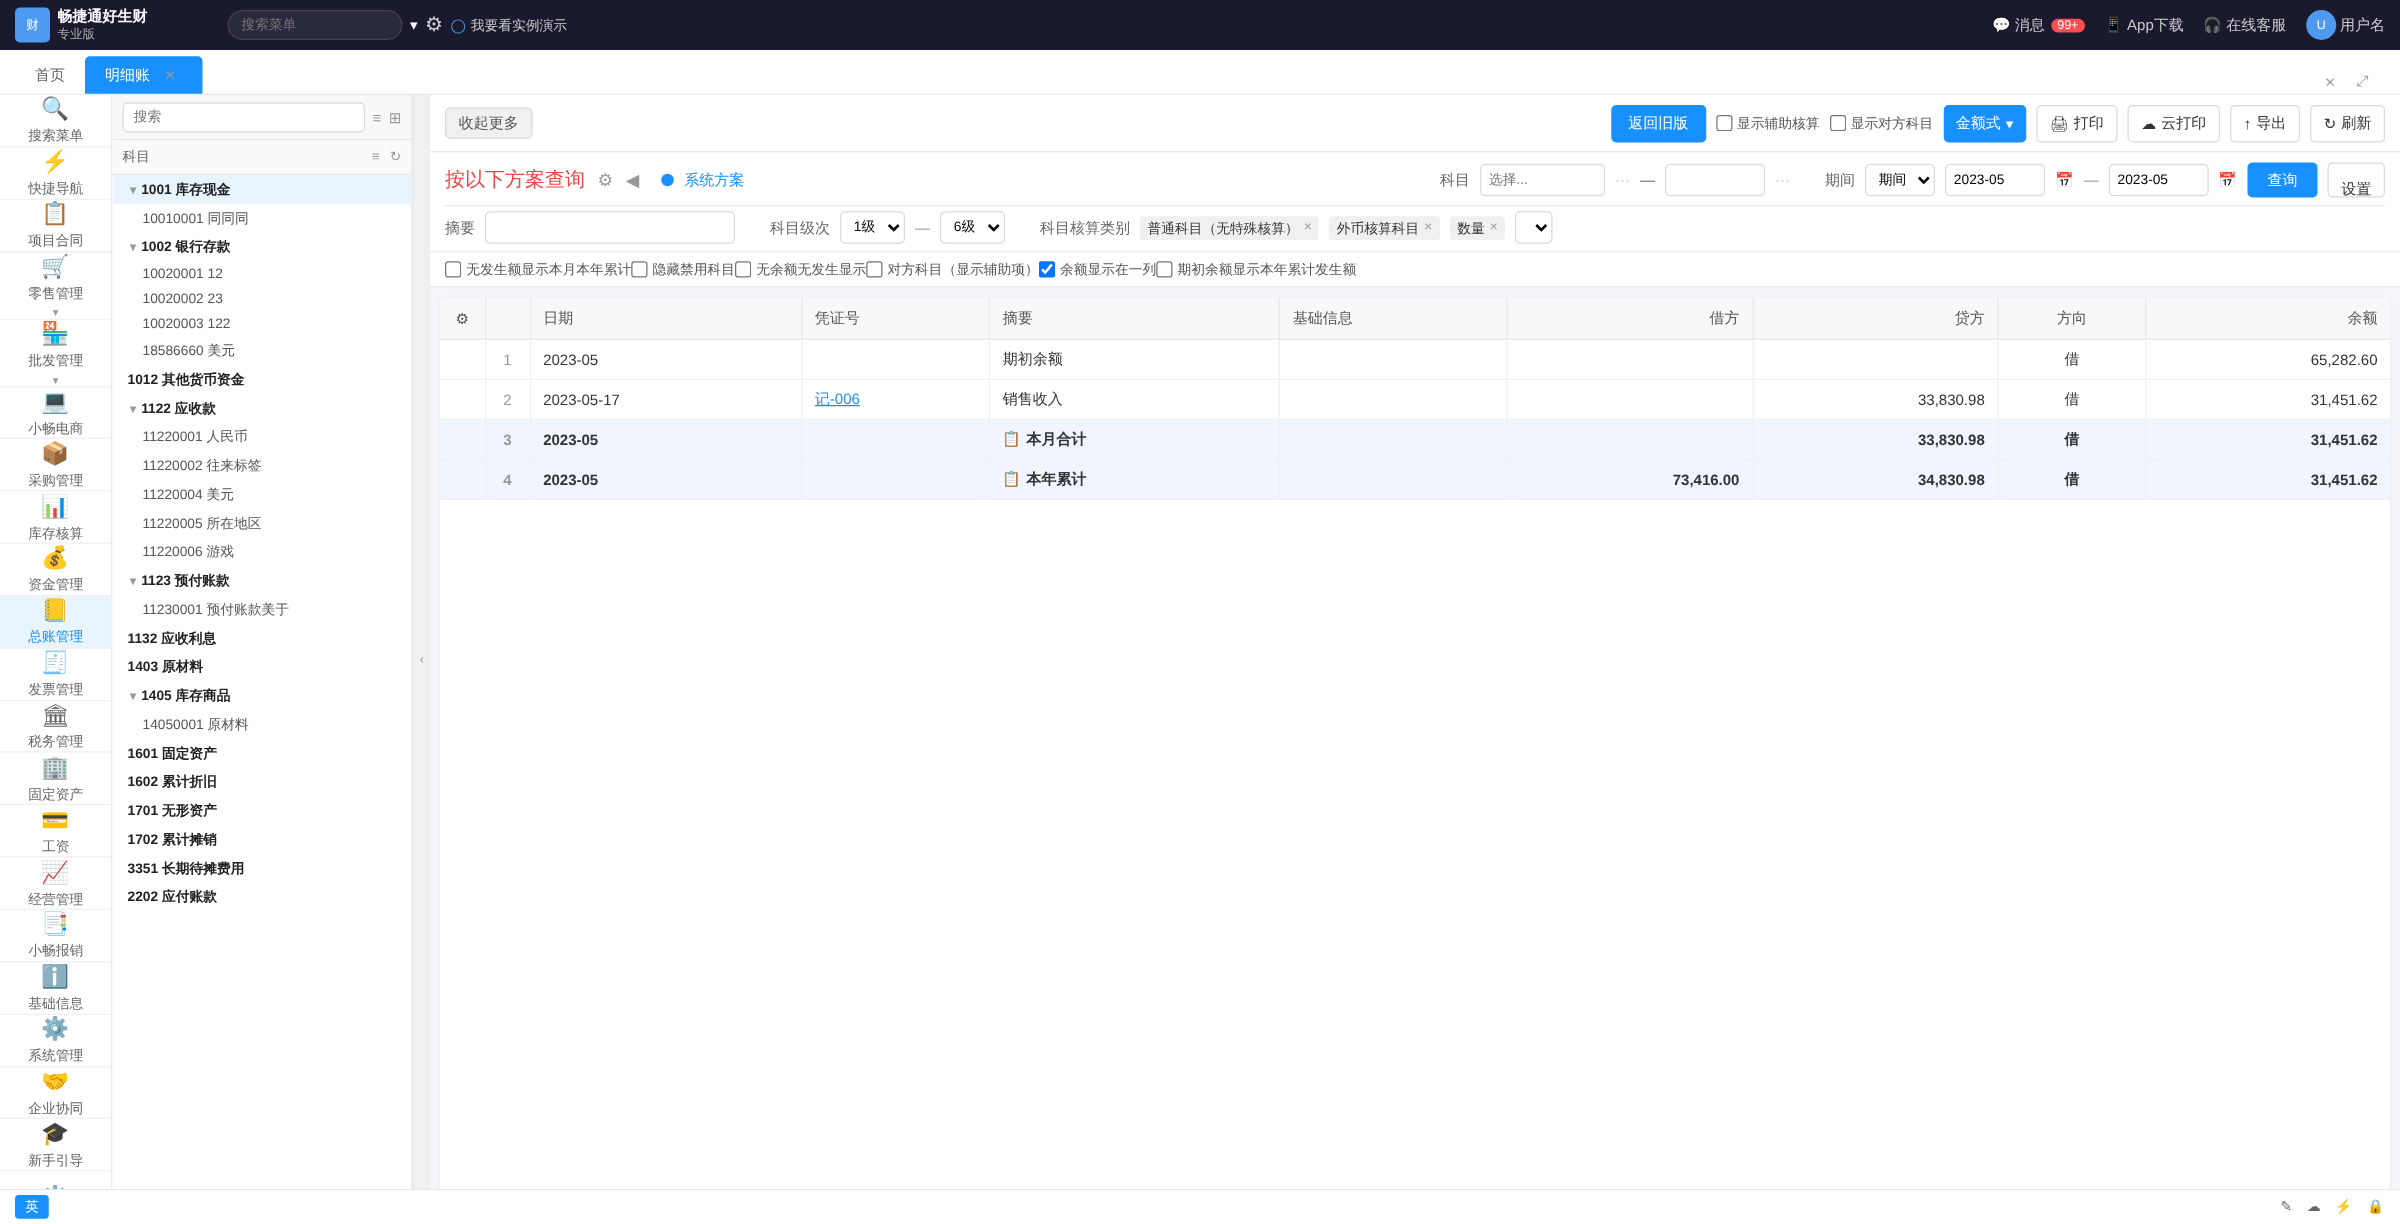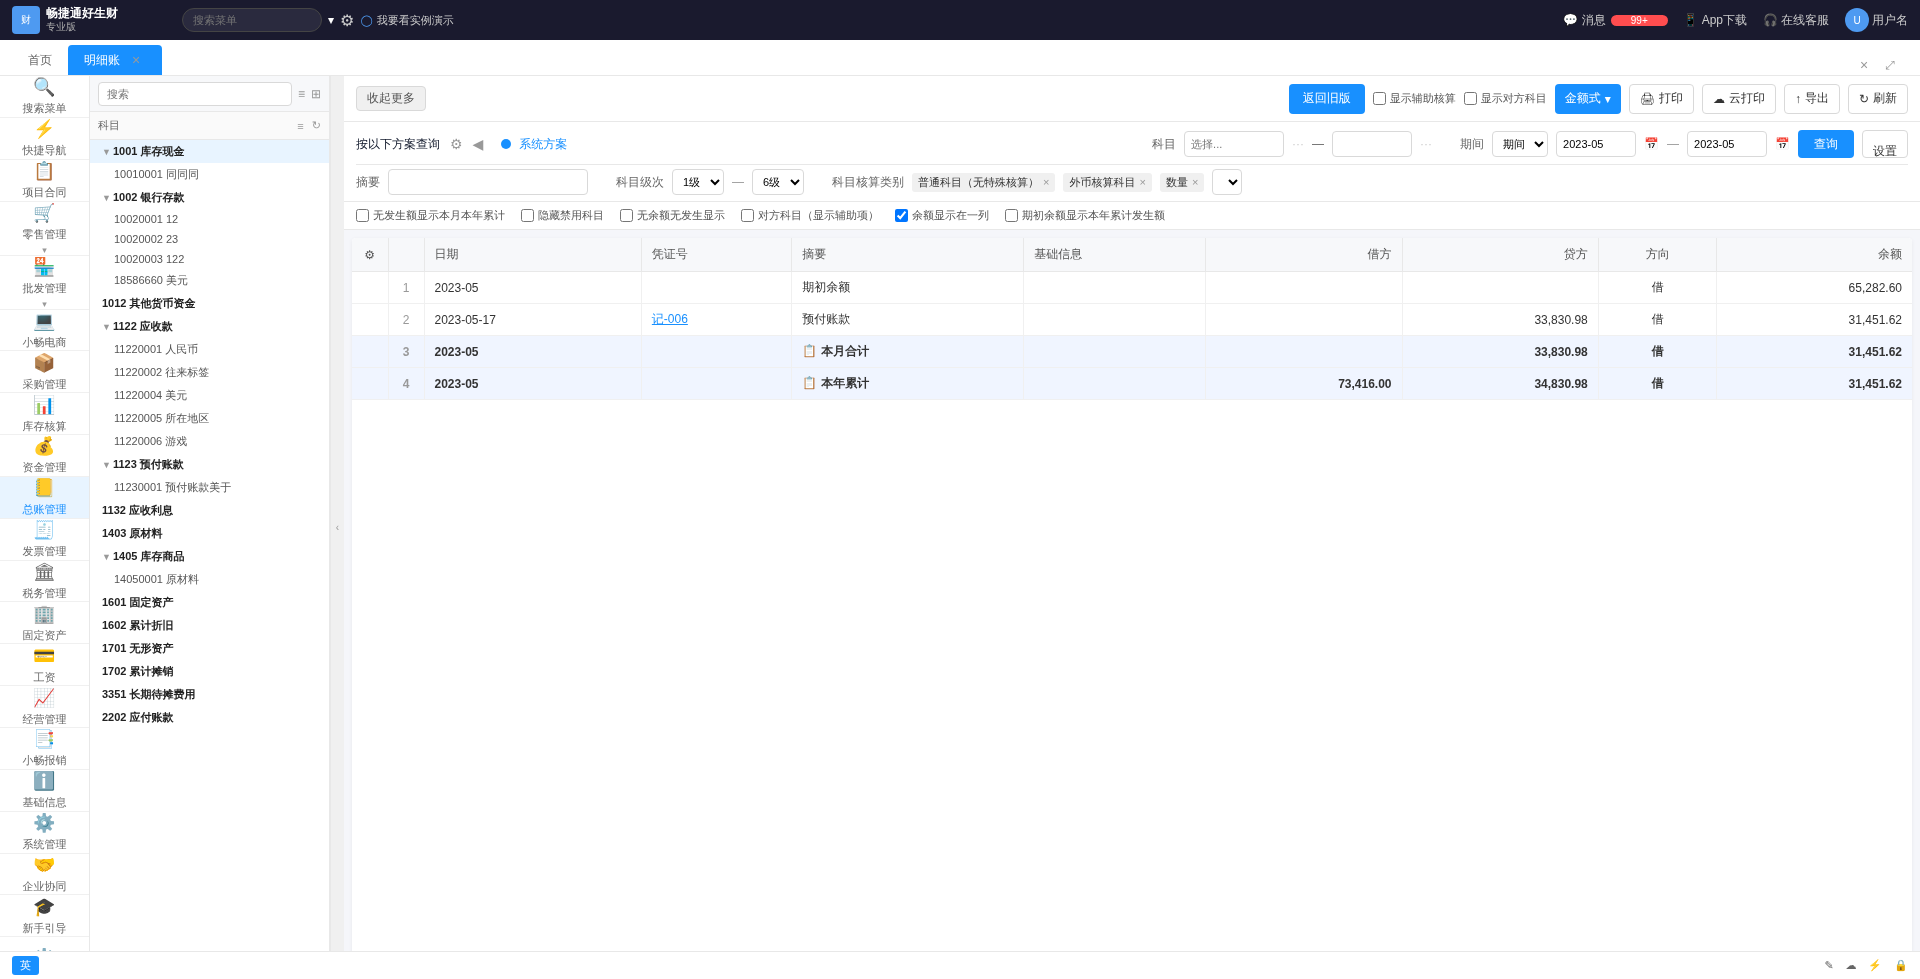--- a/index.html
+++ b/index.html
@@ -16,21 +16,21 @@
       color: #fff;
     }
     .logo-area { display: flex; align-items: center; gap: 6px; font-size: 13px; color: #fff; min-width: 160px; }
     .logo-icon { width: 28px; height: 28px; background: #4e9af1; border-radius: 4px; display: flex; align-items: center; justify-content: center; font-size: 10px; color: #fff; }
     .logo-text { font-size: 12px; line-height: 1.2; font-weight: bold; }
     .logo-sub { font-size: 10px; color: #aaa; }
     .top-search { flex: 1; display: flex; align-items: center; gap: 6px; }
     .top-search input { width: 140px; height: 24px; border: 1px solid #444; background: #2a2a3e; color: #fff; border-radius: 12px; padding: 0 10px; font-size: 11px; outline: none; }
     .settings-icon { color: #ccc; cursor: pointer; font-size: 16px; }
     .top-right { display: flex; align-items: center; gap: 16px; margin-left: auto; color: #ccc; font-size: 12px; }
-    .badge { background: #ff4d4f; color: #fff; border-radius: 10px; padding: 0 20px; font-size: 10px; margin-left: 2px; }
+    .badge { background: #ff4d4f; color: #fff; border-radius: 10px; padding: 0 5px; font-size: 10px; margin-left: 2px; }
     .top-right-item { display: flex; align-items: center; gap: 3px; cursor: pointer; }
     .avatar { width: 24px; height: 24px; border-radius: 50%; background: #4e9af1; display: flex; align-items: center; justify-content: center; color: #fff; font-size: 10px; }
 
     
     .tab-bar {
       height: 36px;
       background: #fff;
       border-bottom: 1px solid #e8e8e8;
       display: flex;
       align-items: flex-end;
@@ -287,21 +287,20 @@
       background: #f0f0f0;
       border: 1px solid #d9d9d9;
       border-radius: 4px;
       padding: 3px 10px;
     }
 
     
     .checkbox-options {
       display: flex;
       align-items: center;
-      gap: 16px;
       padding: 6px 12px;
       background: #fff;
       border-bottom: 1px solid #e8e8e8;
     }
     .cb-item {
       display: flex;
       align-items: center;
       gap: 4px;
       font-size: 11px;
       color: #555;
@@ -668,21 +667,21 @@
         <button class="btn-default">
           <span>↻</span>
           <span>刷新</span>
         </button>
       </div>
     </div>
 
     <div style="background:#fff;border-bottom:1px solid #e8e8e8;padding:8px 12px 6px;">
 
       <div class="filter-area-top" style="height:auto;padding:0 0 6px 0;display:flex;align-items:center;gap:10px;">
-        <span style="font-size:12px;color:#0f172a;">按以下方案查询</span>
+        <span style="font-size:16px;color:#ef4444;">按以下方案查询</span>
         <span style="color:#999;cursor:pointer;font-size:14px;">⚙</span>
         <span style="color:#999;cursor:pointer;font-size:14px;">◀</span>
         <div style="margin-left:8px;display:flex;align-items:center;gap:4px;">
           <span class="blue-dot"></span>
           <span style="color:#1890ff;cursor:pointer;font-size:12px;">系统方案</span>
         </div>
 
         <div style="margin-left:auto;display:flex;align-items:center;gap:8px;flex-wrap:wrap;">
           <span style="font-size:12px;color:#666;">科目</span>
           <input type="text" class="filter-input" style="width: 100px;" placeholder="选择...">
@@ -796,21 +795,21 @@
             <td class="amount">65,282.60</td>
           </tr>
 
           <tr>
             <td></td>
             <td class="row-num">2</td>
             <td>2023-05-17</td>
             <td>
               <span class="link-text">记-006</span>
             </td>
-            <td>预付账款</td>
+            <td>销售收入</td>
             <td></td>
             <td class="amount"></td>
             <td class="amount">33,830.98</td>
             <td class="direction">借</td>
             <td class="amount">31,451.62</td>
           </tr>
 
           <tr class="summary-row">
             <td></td>
             <td class="row-num">3</td>

